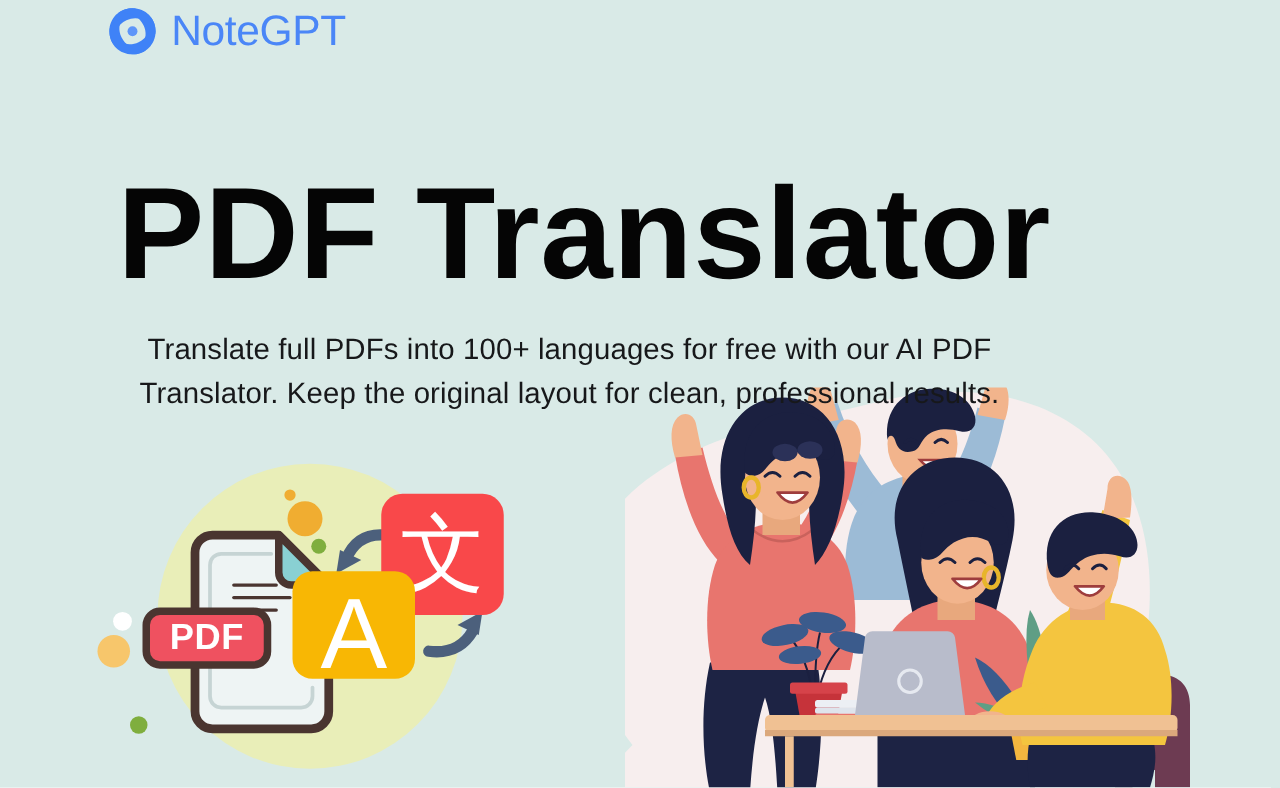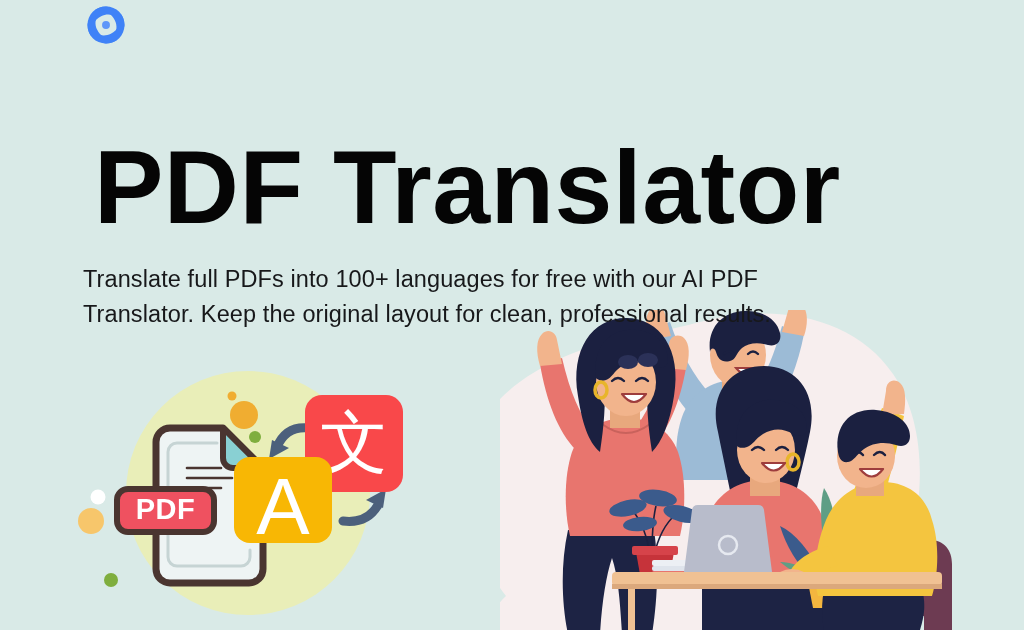--- a/index.html
+++ b/index.html
@@ -66,20 +66,21 @@
     position: absolute;
     left: 83px;
     top: 238px;
     width: 745px;
     font-family: "Liberation Sans", sans-serif;
     font-size: 23.5px;
     font-weight: 400;
     color: #17181a;
     line-height: 1.53;
     letter-spacing: 0.1px;
+    text-align: center;
   }
 
   
   .art {
     position: absolute;
     left: 0;
     top: 0;
     width: 1024px;
     height: 630px;
     pointer-events: none;
@@ -301,19 +302,20 @@
     <svg id="logo-mark" viewBox="0 0 100 100" xmlns="http://www.w3.org/2000/svg">
       <g fill="#3f82f7">
         <path d="M50 6 a44 44 0 1 1 -0.1 0 z M50 16 a34 34 0 1 0 0.1 0 z" opacity="0"></path>
         <path d="M50 8 C26 8 8 26 8 50 c0 10 3 19 9 26 c-3 -22 6 -38 22 -46 c12 -6 26 -5 34 3 c-5 -15 -12 -25 -23 -25 z"></path>
         <path d="M92 50 c0 -24 -18 -42 -42 -42 c-10 0 -19 3 -26 9 c22 -3 38 6 46 22 c6 12 5 26 -3 34 c15 -5 25 -12 25 -23 z"></path>
         <path d="M50 92 c24 0 42 -18 42 -42 c0 -10 -3 -19 -9 -26 c3 22 -6 38 -22 46 c-12 6 -26 5 -34 -3 c5 15 12 25 23 25 z"></path>
         <path d="M8 50 c0 24 18 42 42 42 c10 0 19 -3 26 -9 c-22 3 -38 -6 -46 -22 c-6 -12 -5 -26 3 -34 c-15 5 -25 12 -25 23 z"></path>
         <circle cx="50" cy="50" r="9" fill="#5e96f9"></circle>
       </g>
     </svg>
+    <div id="logo-text">NoteGPT</div>
   </div>
 
   <h1 id="headline">PDF Translator</h1>
 
   <p id="description">Translate full PDFs into 100+ languages for free with our AI PDF Translator. Keep the original layout for clean, professional results.</p>
 
 </div>
 
 </body></html>

